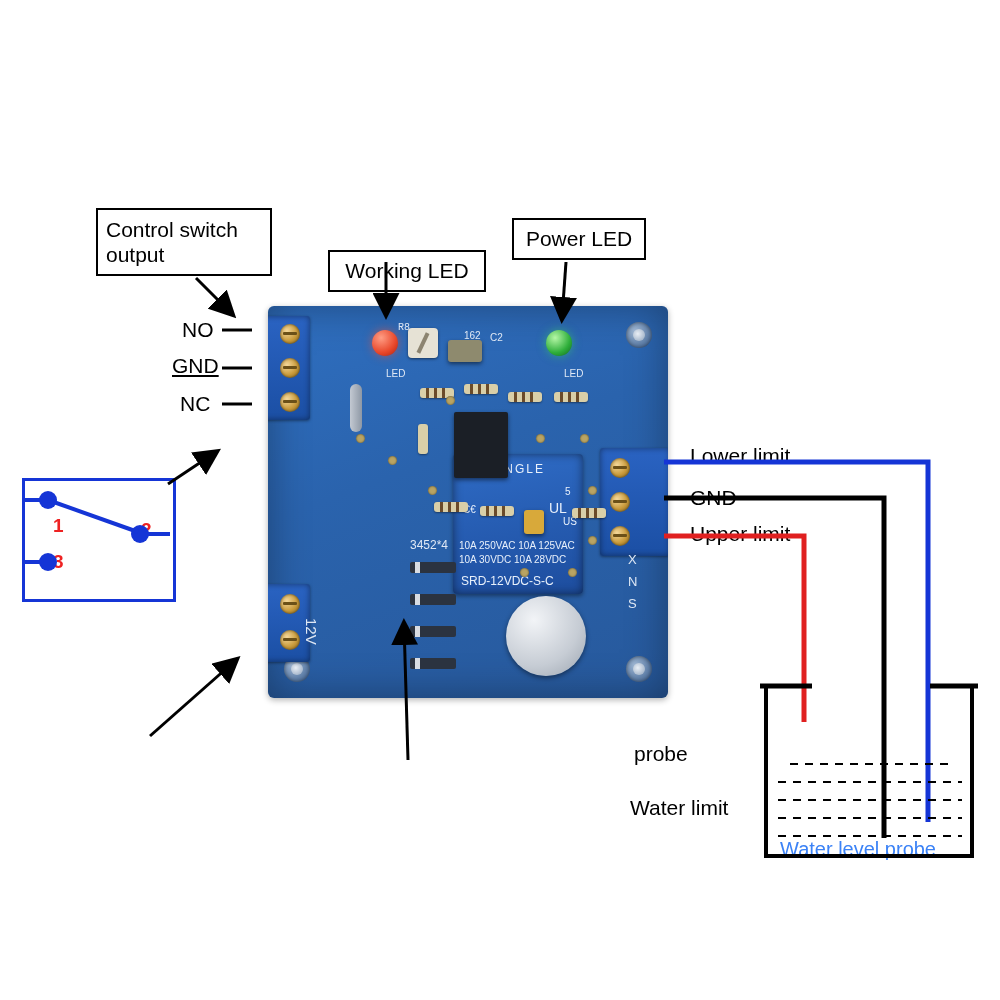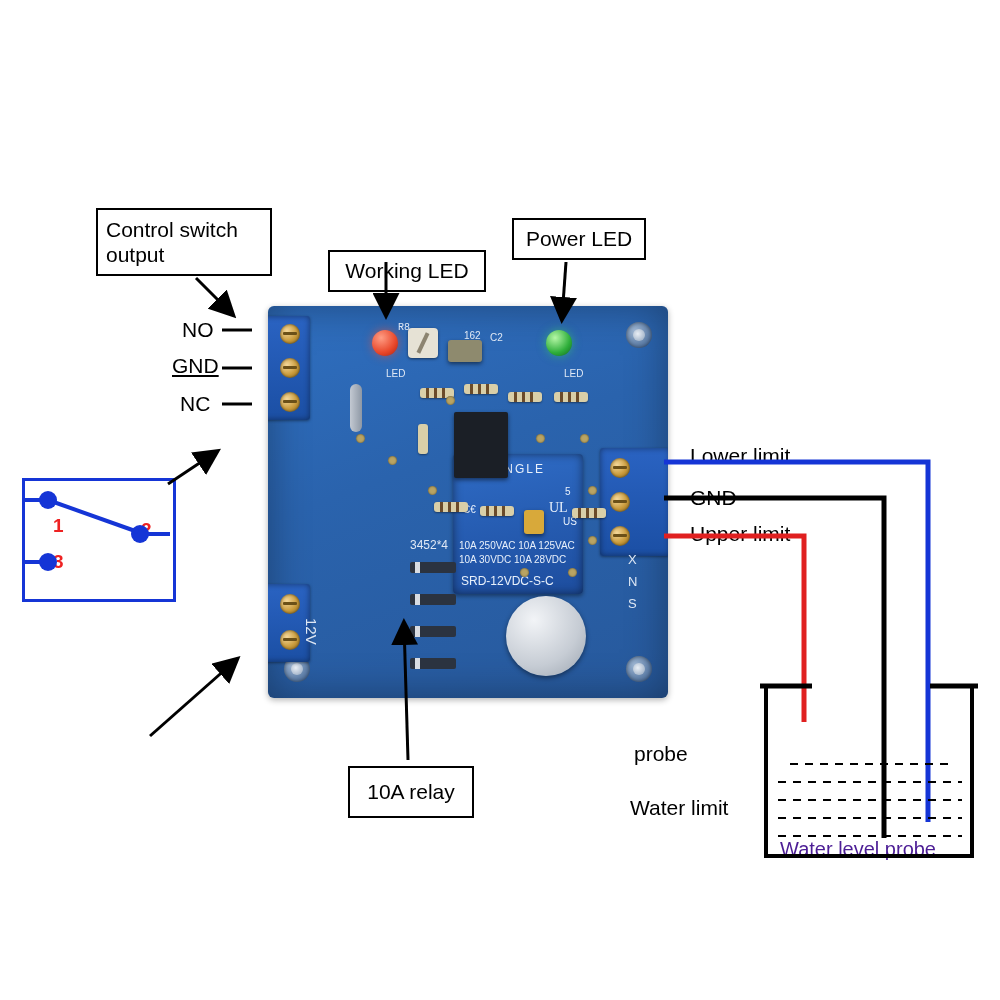--- a/index.html
+++ b/index.html
@@ -103,21 +103,21 @@
 
     <div class="term" style="left:332px;top:142px;width:70px;height:108px;">
       <div class="screw" style="left:10px;top:10px;"></div>
       <div class="screw" style="left:10px;top:44px;"></div>
       <div class="screw" style="left:10px;top:78px;"></div>
     </div>
 
     <div class="relay">
       <span class="t big" style="left:30px;top:8px;letter-spacing:2px;">SONGLE</span>
       <span class="t" style="left:10px;top:50px;">C€</span>
-      <span class="t" style="left:96px;top:46px;font-size:14px;font-family:Liberation Serif, serif;">UL</span>
+      <span class="t" style="left:96px;top:46px;font-size:14px;">UL</span>
       <span class="t" style="left:112px;top:32px;">5</span>
       <span class="t" style="left:110px;top:62px;">US</span>
       <span class="t" style="left:6px;top:86px;">10A 250VAC   10A 125VAC</span>
       <span class="t" style="left:6px;top:100px;">10A  30VDC   10A  28VDC</span>
       <span class="t big" style="left:8px;top:120px;">SRD-12VDC-S-C</span>
     </div>
 
     <div class="led red" style="left:104px;top:24px;"></div>
     <div class="led green" style="left:278px;top:24px;"></div>
 
@@ -209,35 +209,32 @@
 
   <div class="label-box" style="left:328px;top:218px;width:158px;height:42px;margin-top:32px;">
     <span>Working LED</span>
   </div>
 
   <div class="label-box" style="left:512px;top:218px;width:134px;height:42px;">
     <span>Power LED</span>
   </div>
 
 
-  <div class="label-box" style="left:348px;top:766px;width:126px;height:52px;">
-    <span>10A relay</span>
-  </div>
 
   <div class="plain-text" style="left:182px;top:318px;">NO</div>
   <div class="plain-text ul" style="left:172px;top:354px;">GND</div>
   <div class="plain-text" style="left:180px;top:392px;">NC</div>
 
   <div class="plain-text" style="left:690px;top:444px;">Lower limit</div>
   <div class="plain-text" style="left:690px;top:486px;">GND</div>
   <div class="plain-text" style="left:690px;top:522px;">Upper limit</div>
 
   <div class="plain-text" style="left:634px;top:742px;">probe</div>
   <div class="plain-text" style="left:630px;top:796px;">Water limit</div>
-  <div class="plain-text" style="left:780px;top:838px;color:#4c1d95;font-size:20px;">Water level probe</div>
+  <div class="plain-text" style="left:780px;top:838px;color:#3b82f6;font-size:20px;">Water level probe</div>
 
   <div class="switch-box">
     <span class="sw-num" style="left:28px;top:34px;">1</span>
     <span class="sw-num" style="left:116px;top:38px;">2</span>
     <span class="sw-num" style="left:28px;top:70px;">3</span>
   </div>
 
   <svg class="overlay" viewBox="0 0 1000 1000">
     <defs>
       <marker id="ah" markerWidth="9" markerHeight="9" refX="7" refY="4.5" orient="auto">

